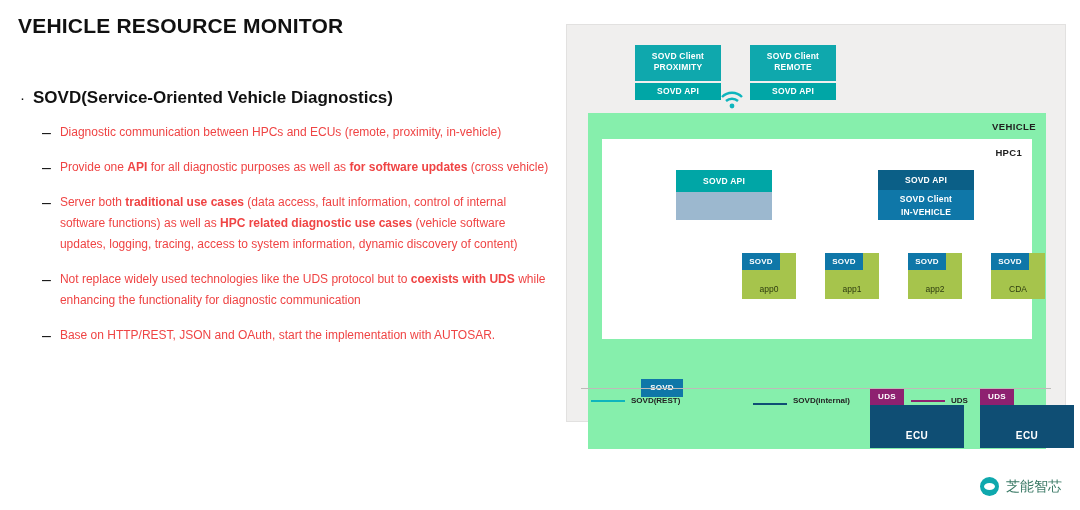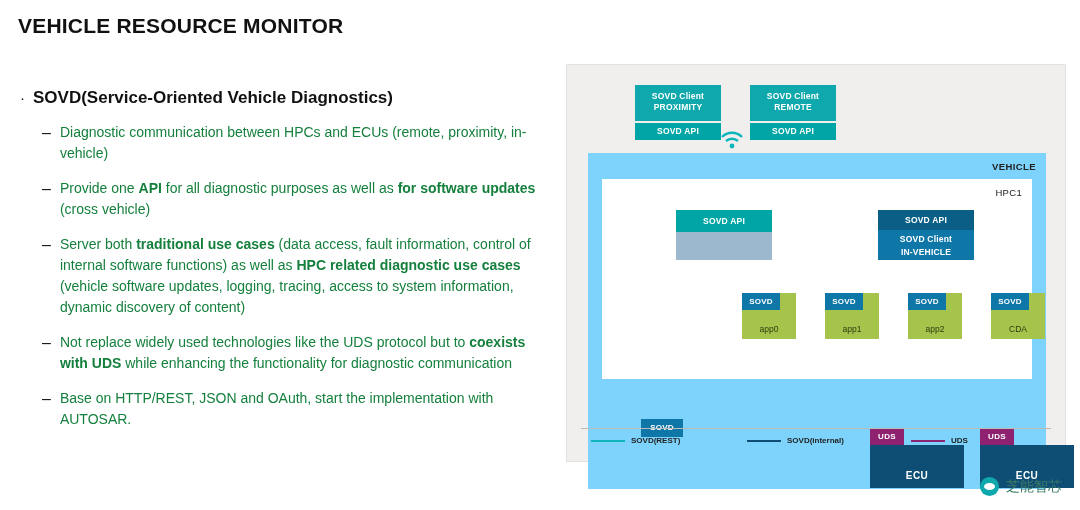--- a/index.html
+++ b/index.html
@@ -62,37 +62,36 @@
     margin-left: 22px;
     margin-top: 14px;
   }
   .l2-marker {
     font-size: 16px;
     line-height: 21px;
     color: #111111;
     flex: 0 0 auto;
   }
   .l2-text {
-    font-size: 14px;
+    font-size: 12px;
     line-height: 21px;
-    color: #15803d;
+    color: #ef4444;
   }
   .l2-text b { font-weight: bold; }
 
   
   #diagram {
     position: absolute;
     left: 566px;
     top: 24px;
     width: 500px;
     height: 398px;
     background: #f0efee;
     border: 1px solid #e2e1e0;
     box-sizing: border-box;
-    margin-top: 40px;
   }
 
   .box {
     position: absolute;
     box-sizing: border-box;
   }
 
   
   .client-box {
     background: #0fa8ad;
@@ -122,21 +121,21 @@
     letter-spacing: 0.2px;
   }
 
   
   #vehicle-box {
     position: absolute;
     left: 21px;
     top: 88px;
     width: 458px;
     height: 336px;
-    background: #7dd3fc;
+    background: #86efac;
   }
   #vehicle-label {
     position: absolute;
     right: 10px;
     top: 8px;
     font-size: 9.5px;
     font-weight: bold;
     color: #202020;
     letter-spacing: 0.4px;
   }
@@ -146,21 +145,21 @@
     top: 26px;
     width: 430px;
     height: 200px;
     background: #ffffff;
   }
   #hpc1-label {
     position: absolute;
     right: 10px;
     top: 8px;
     font-size: 9.5px;
-    font-weight: normal;
+    font-weight: bold;
     color: #202020;
     letter-spacing: 0.3px;
   }
 
   
   #sovd-server-box {
     position: absolute;
     left: 88px;
     top: 57px;
     width: 96px;
@@ -544,21 +543,21 @@
   </div>
 
   <div id="legend">
     <div id="legend-rule"></div>
 
     <div class="legend-item" style="left:10px;">
       <span class="legend-line" style="background:#0fb5bd;"></span>
       <span>SOVD(REST)</span>
     </div>
 
-    <div class="legend-item" style="left:166px;">
+    <div class="legend-item" style="left:172px;align-items:flex-end;">
       <span class="legend-line" style="background:#0f4e74;"></span>
       <span>SOVD(internal)</span>
     </div>
 
     <div class="legend-item" style="left:330px;">
       <span class="legend-line" style="background:#8e2170;"></span>
       <span>UDS</span>
     </div>
   </div>
 

